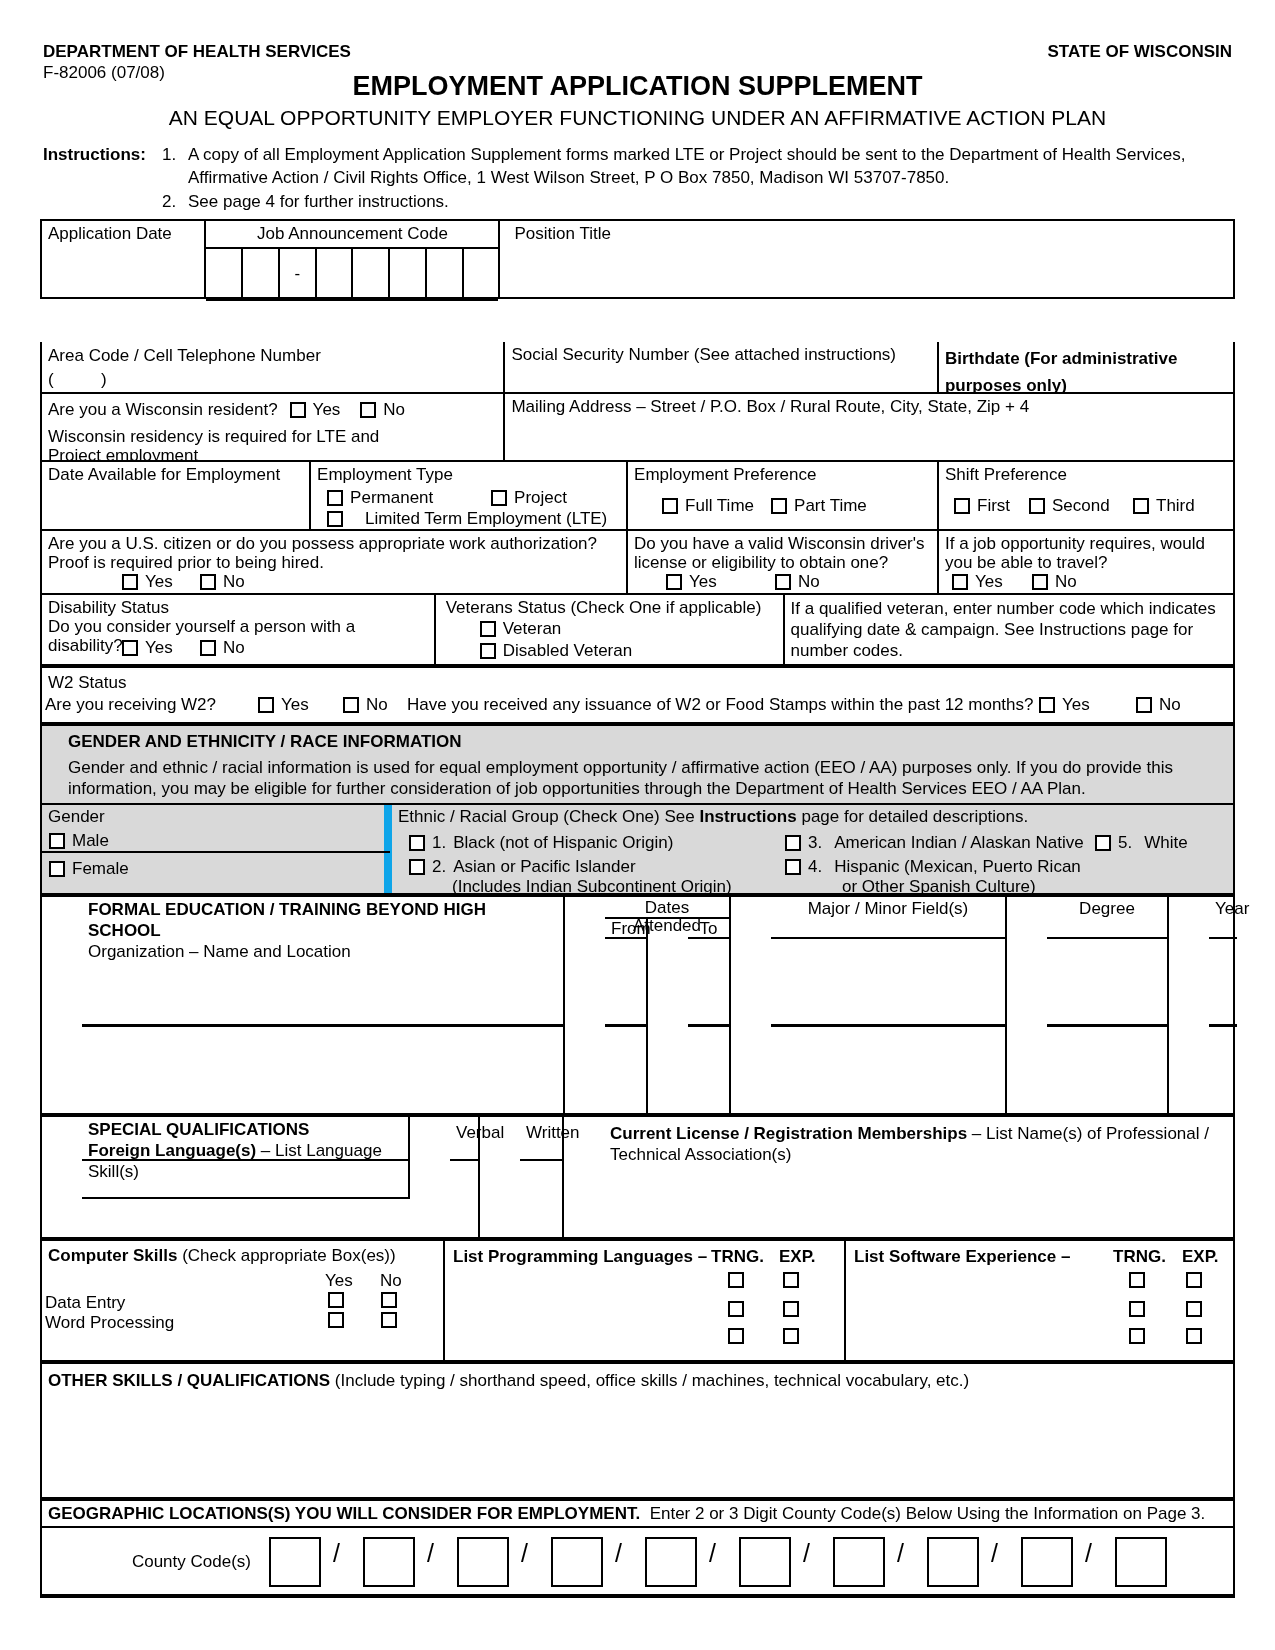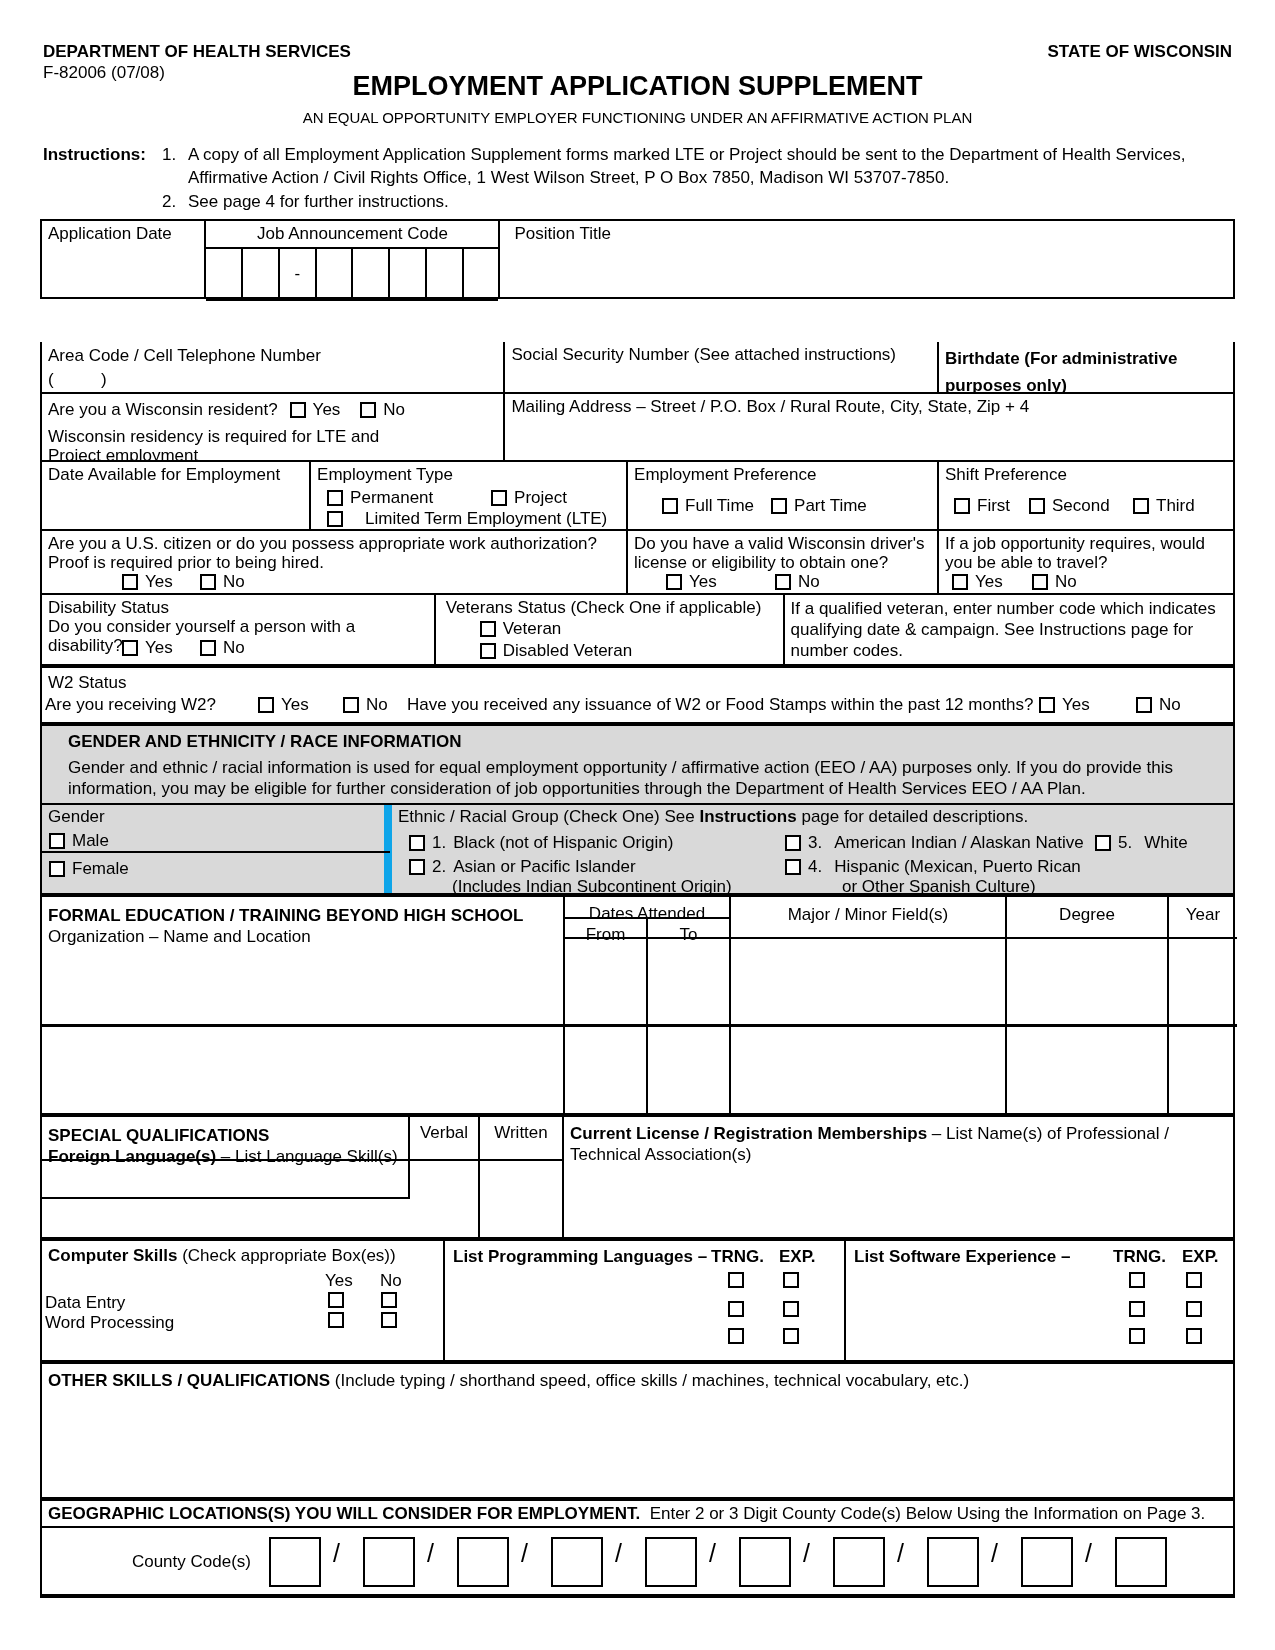--- a/index.html
+++ b/index.html
@@ -19,36 +19,36 @@
   .cb{display:inline-block;width:16px;height:16px;border:2px solid #000;background:#fff;box-sizing:border-box;flex:0 0 auto;}
   .opt{position:absolute;display:flex;align-items:center;gap:7px;white-space:nowrap;}
   .opti{display:inline-flex;align-items:center;gap:7px;vertical-align:-3px;}
   .pre{white-space:pre;}
   .jclab{height:26px;line-height:25px;text-align:center;border-bottom:2px solid #000;}
   .jcb{display:flex;height:50px;border-bottom:2px solid #000;}
   .jc{flex:1;border-right:2px solid #000;display:flex;align-items:center;justify-content:center;}
   .jc:last-child{border-right:none;}
   .gray{background:#d9d9d9;padding-left:20px;}
   .grid{display:grid;box-sizing:border-box;}
-  .g{box-sizing:border-box;position:relative;padding:8px 6px;}
+  .g{box-sizing:border-box;position:relative;padding:2px 6px;margin-left:40px;}
   .gr{border-right:2px solid #000;}
   .gb{border-bottom:2px solid #000;}
   .gb3{border-bottom:3px solid #000;}
   .hdrline{line-height:21px;}
 </style>
 </head>
 <body>
 
 <div class="page">
 
   <div class="abs b" style="left:43px;top:42px;">DEPARTMENT OF HEALTH SERVICES</div>
   <div class="abs b" style="left:40px;top:42px;width:1192px;text-align:right;">STATE OF WISCONSIN</div>
   <div class="abs" style="left:43px;top:63px;">F-82006  (07/08)</div>
   <div class="abs b ctr" style="left:0;top:76px;font-size:27px;">EMPLOYMENT APPLICATION SUPPLEMENT</div>
-  <div class="abs ctr" style="left:0;top:108px;font-size:15px;">AN EQUAL OPPORTUNITY EMPLOYER FUNCTIONING UNDER AN AFFIRMATIVE ACTION PLAN</div>
+  <div class="abs ctr" style="left:0;top:108px;font-size:21px;">AN EQUAL OPPORTUNITY EMPLOYER FUNCTIONING UNDER AN AFFIRMATIVE ACTION PLAN</div>
 
   <div class="abs b" style="left:43px;top:145px;">Instructions:</div>
   <div class="abs" style="left:162px;top:145px;">1.</div>
   <div class="abs" style="left:188px;top:145px;">A copy of all Employment Application Supplement forms marked LTE or Project should be sent to the Department of Health Services,</div>
   <div class="abs" style="left:188px;top:168px;">Affirmative Action / Civil Rights Office, 1 West Wilson Street, P O Box 7850, Madison WI  53707-7850.</div>
   <div class="abs" style="left:162px;top:192px;">2.</div>
   <div class="abs" style="left:188px;top:192px;">See page 4 for further instructions.</div>
 
   <div class="row bt" style="top:219px;height:80px;">
     <div class="c" style="width:165px;">

